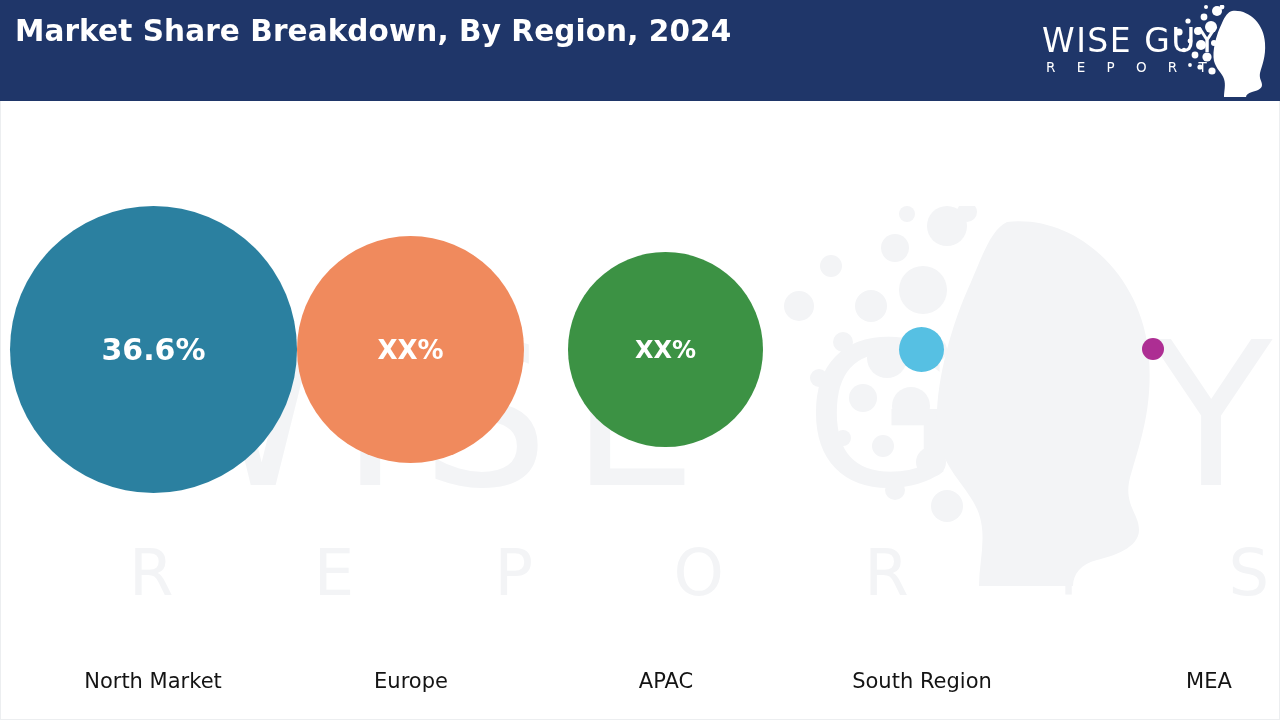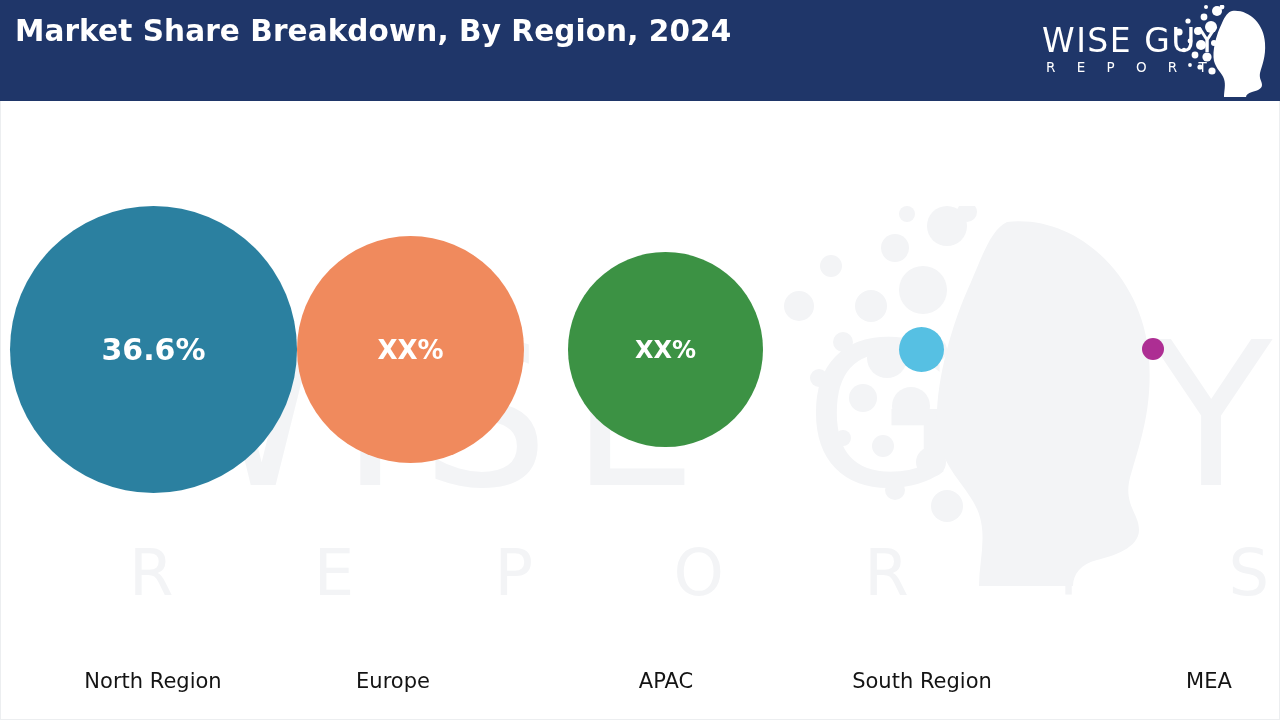--- a/index.html
+++ b/index.html
@@ -216,20 +216,20 @@
     </div>
 
     <div class="bubble" style="left:898px; top:226px; width:45px; height:45px; background:#56c0e3; font-size:11px;">
       <span class="bubble-label"></span>
     </div>
 
     <div class="bubble" style="left:1141px; top:237px; width:22px; height:22px; background:#ad2e93; font-size:9px;">
       <span class="bubble-label"></span>
     </div>
 
-    <div class="cat-label" style="left:152px;">North Region</div>
-    <div class="cat-label" style="left:392px;">Europe</div>
+    <div class="cat-label" style="left:152px;">North Market</div>
+    <div class="cat-label" style="left:410px;">Europe</div>
     <div class="cat-label" style="left:665px;">APAC</div>
     <div class="cat-label" style="left:921px;">South Region</div>
     <div class="cat-label" style="left:1208px;">MEA</div>
 
   </div>
 </div>
 
 </body></html>

